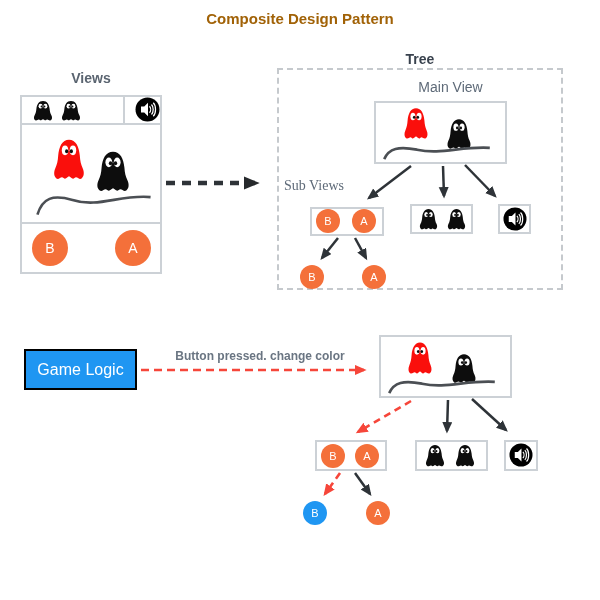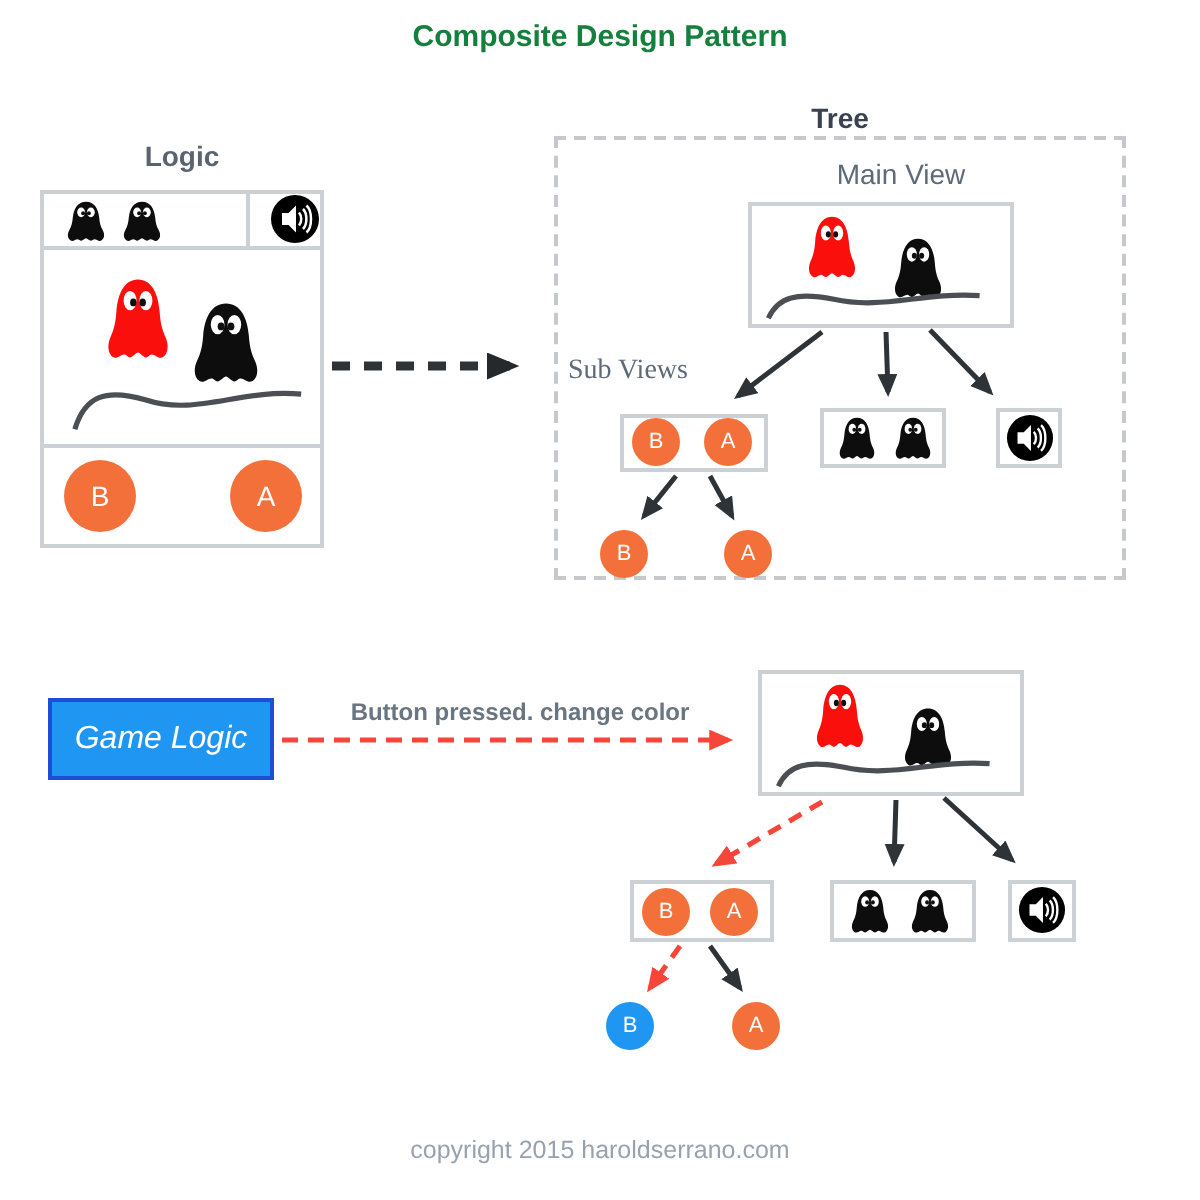--- a/index.html
+++ b/index.html
@@ -1,31 +1,31 @@
 <!DOCTYPE html>
 <html style="--orange: #f4703a; --blue: #1f96f2; --ghost_red: #fa0f0c; --ghost_black: #0d0d0d; --arrow_red: #f6463a; --arrow_dark: #2e3338; --label_gray: #5e6a78; --dark_label: #39424e; --copyright_gray: #98a1ae;"><head>
 <meta charset="utf-8">
 <style>
   html,body{margin:0;padding:0;background:#fff;}
   .canvas{position:relative;width:600px;height:600px;background:#fff;overflow:hidden;
           font-family:"Liberation Sans",sans-serif;}
   .lbl{position:absolute;font-size:14px;color:#5e6a78;white-space:nowrap;}
   .lbl.bold{font-weight:bold;}
   .title{position:absolute;left:0;top:10px;width:600px;text-align:center;
-         font-size:15px;font-weight:bold;color:#15803d;}
+         font-size:15px;font-weight:bold;color:#a16207;}
   .cell{position:absolute;background:#fff;border:2px solid #ccd1d6;box-sizing:border-box;}
   .dashedbox{position:absolute;border:2px dashed #c5c9cd;box-sizing:border-box;background:transparent;}
   .node{position:absolute;border-radius:50%;background:var(--orange,#f4703a);color:#fff;
         display:flex;align-items:center;justify-content:center;}
   .node.big{width:36px;height:36px;font-size:14px;}
   .node.small{width:24px;height:24px;font-size:11px;}
   .node.blue{background:var(--blue,#1f96f2);}
   .logicbtn{position:absolute;left:24px;top:349px;width:113px;height:41px;background:var(--blue,#1f96f2);
-            border:2px solid #1d4ed8;box-sizing:border-box;display:flex;align-items:center;justify-content:center;
-            color:#fff;font-size:16px;font-style:italic;}
+            border:2px solid #000000;box-sizing:border-box;display:flex;align-items:center;justify-content:center;
+            color:#fff;font-size:16px;}
   .annot{position:absolute;left:145px;top:349px;width:230px;text-align:center;
          font-weight:bold;font-size:12px;color:#6a7582;}
   .copyright{position:absolute;left:0;top:568px;width:600px;text-align:center;
              font-size:12.5px;color:#98a1ae;}
   svg.ghost{position:absolute;display:block;}
   svg.speaker{position:absolute;display:block;}
   svg.squig{position:absolute;display:block;overflow:visible;}
   .squig path{stroke:#4b4f54;stroke-width:2.6px;}
   #arrows{position:absolute;left:0;top:0;pointer-events:none;}
 </style>
@@ -48,21 +48,21 @@
         <path fill="#fff" d="M24 38 H37 L52 23 V77 L37 62 H24 Z"></path>
         <path stroke="#fff" stroke-width="5" fill="none" d="M58 37 C64 44 64 56 58 63"></path>
         <path stroke="#fff" stroke-width="5" fill="none" d="M66 30 C75 39 75 61 66 70"></path>
         <path stroke="#fff" stroke-width="5" fill="none" d="M73 23 C85 34 85 66 73 77"></path>
       </g>
     </defs>
   </svg>
 
   <div class="title">Composite Design Pattern</div>
 
-  <div class="lbl bold" style="left:20px;top:70px;width:142px;text-align:center;color:#5a6470;">Logic</div>
+  <div class="lbl bold" style="left:20px;top:70px;width:142px;text-align:center;color:#5a6470;">Views</div>
 
   <div class="cell" style="left:20px;top:95px;width:105px;height:30px;"></div>
   <div class="cell" style="left:123px;top:95px;width:39px;height:30px;"></div>
   <div class="cell" style="left:20px;top:123px;width:142px;height:101px;"></div>
   <div class="cell" style="left:20px;top:222px;width:142px;height:52px;"></div>
 
   <svg class="ghost" style="left:32px;top:100px;color:#0d0d0d;" width="22" height="22" viewBox="0 0 100 100" preserveAspectRatio="none">
       <use href="#ghost-shape"></use>
     </svg>
   <svg class="ghost" style="left:60px;top:100px;color:#0d0d0d;" width="22" height="22" viewBox="0 0 100 100" preserveAspectRatio="none">
@@ -149,21 +149,20 @@
     </svg>
 
   <div class="cell" style="left:504px;top:440px;width:34px;height:31px;"></div>
   <svg class="speaker" style="left:509px;top:443px;" width="24" height="24" viewBox="0 0 100 100">
       <use href="#speaker-shape"></use>
     </svg>
 
   <div class="node small blue" style="left:303px;top:501px;">B</div>
   <div class="node small" style="left:366px;top:501px;">A</div>
 
-  <div class="copyright">copyright 2015 haroldserrano.com</div>
 
   <svg id="arrows" width="600" height="600">
     <defs>
       <marker id="mDark" markerUnits="strokeWidth" markerWidth="5" markerHeight="5" refX="3.6" refY="2" orient="auto">
         <path d="M0 0 L4.6 2 L0 4 Z" fill="#2e3338"></path>
       </marker>
       <marker id="mRed" markerUnits="strokeWidth" markerWidth="5" markerHeight="5" refX="3.6" refY="2" orient="auto">
         <path d="M0 0 L4.6 2 L0 4 Z" fill="#f6463a"></path>
       </marker>
       <marker id="mBig" markerUnits="strokeWidth" markerWidth="4.2" markerHeight="3.6" refX="3" refY="1.5" orient="auto">

